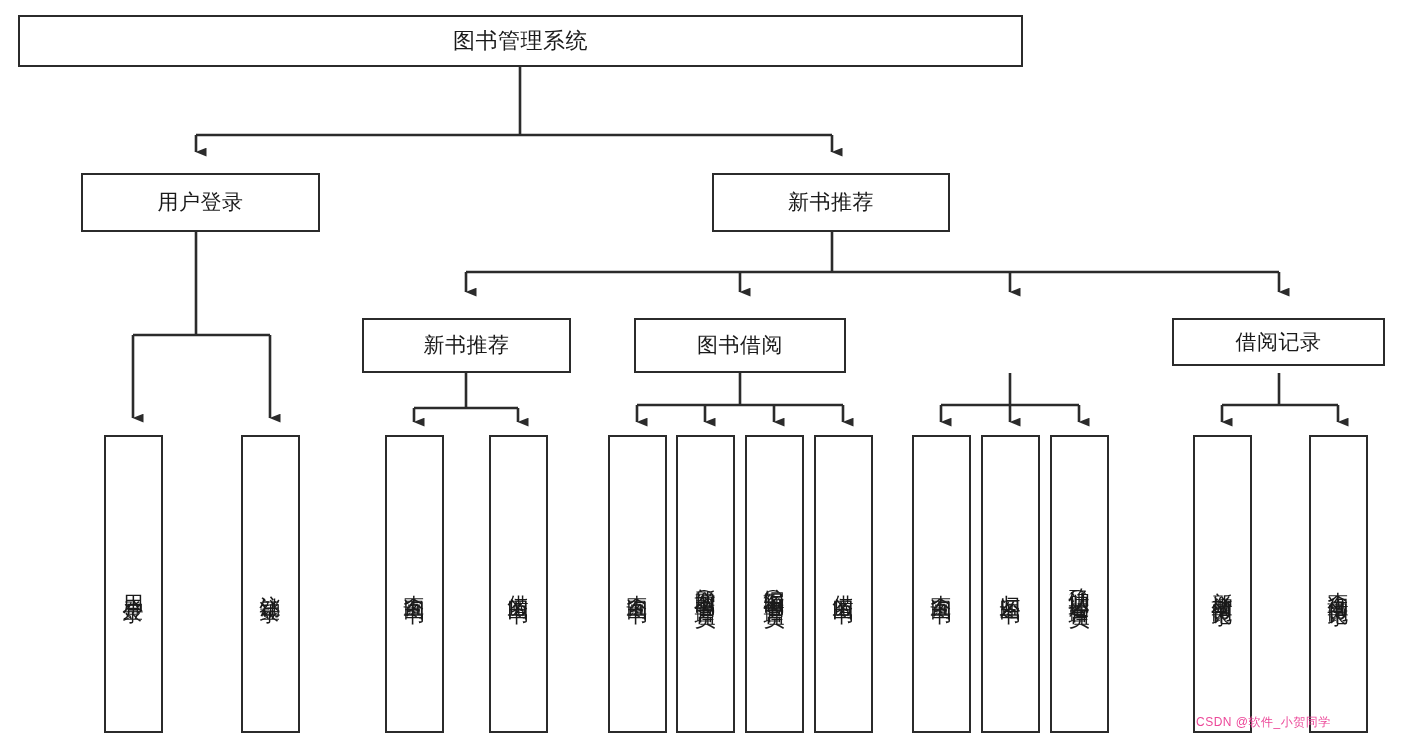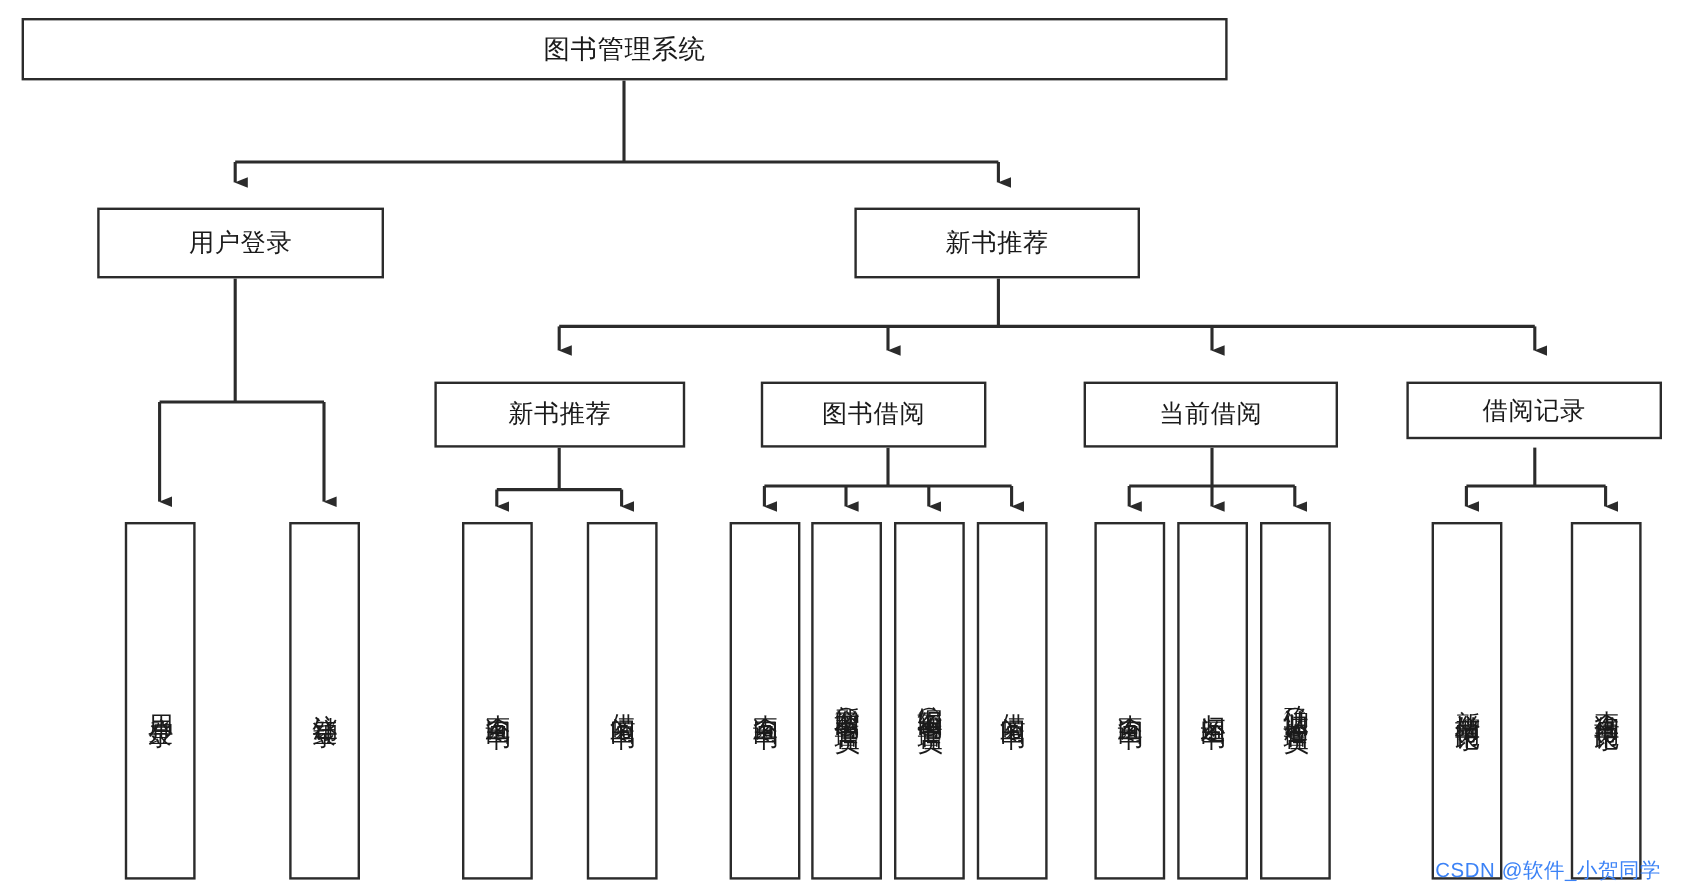--- a/index.html
+++ b/index.html
@@ -33,21 +33,20 @@
     display: flex;
     align-items: center;
     justify-content: center;
     color: #1a1a1a;
   }
   .node .lbl {
     display: block;
     text-align: center;
     line-height: 1.18;
     white-space: nowrap;
-    font-family: Liberation Serif, serif;
   }
   .node.horiz .lbl {
     font-size: 21px;
     letter-spacing: 0.5px;
   }
   .node.vert {
     align-items: center;
     justify-content: center;
   }
   .node.vert .lbl {
@@ -55,22 +54,22 @@
     text-orientation: upright;
     font-size: 21px;
     letter-spacing: 3px;
     line-height: 1;
     white-space: nowrap;
     max-height: 100%;
   }
   #root-node .lbl { font-size: 22px; }
   .watermark {
     position: absolute;
-    color: #3b82f6;
-    font-size: 17px;
+    color: #ec4899;
+    font-size: 12px;
     white-space: nowrap;
     letter-spacing: 0.5px;
     user-select: none;
   }
 </style>
 </head>
 <body>
 
 <div id="canvas">
 
@@ -134,27 +133,24 @@
   </div>
 
   <div class="node horiz" style="left:712px; top:173px; width:238px; height:59px;">
     <span class="lbl">新书推荐</span>
   </div>
 
   <div class="node horiz" style="left:362px; top:318px; width:209px; height:55px;">
     <span class="lbl">新书推荐</span>
   </div>
 
-  <div class="node horiz" style="left:634px; top:318px; width:188px; height:55px;">
+  <div class="node horiz" style="left:634px; top:318px; width:212px; height:55px;">
     <span class="lbl">图书借阅</span>
   </div>
 
-  <div class="node horiz" style="left:903px; top:318px; width:212px; height:55px;">
-    <span class="lbl">当前借阅</span>
-  </div>
 
   <div class="node horiz" style="left:1172px; top:318px; width:213px; height:48px;">
     <span class="lbl">借阅记录</span>
   </div>
 
   <div class="node vert" style="left:104px; top:435px; width:59px; height:298px;">
     <span class="lbl">用户登录</span>
   </div>
 
   <div class="node vert" style="left:241px; top:435px; width:59px; height:298px;">

